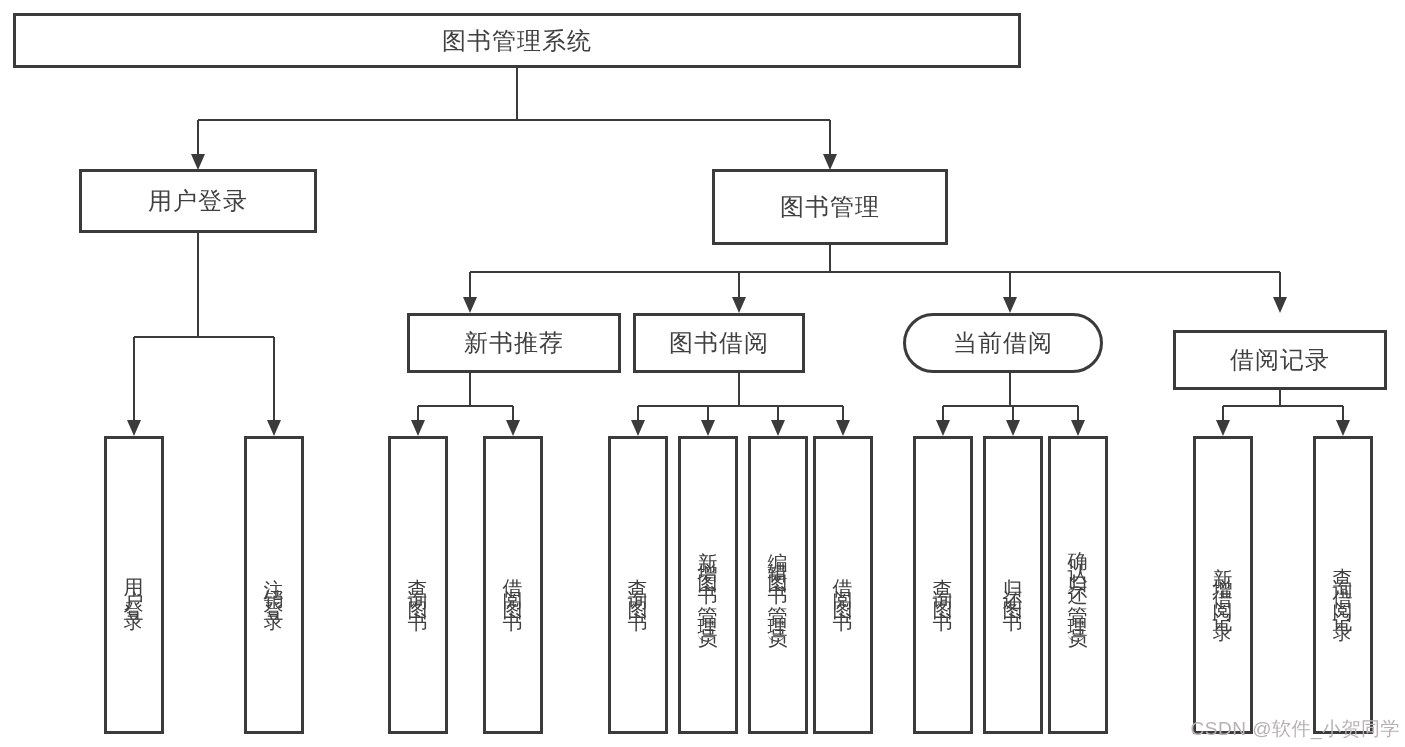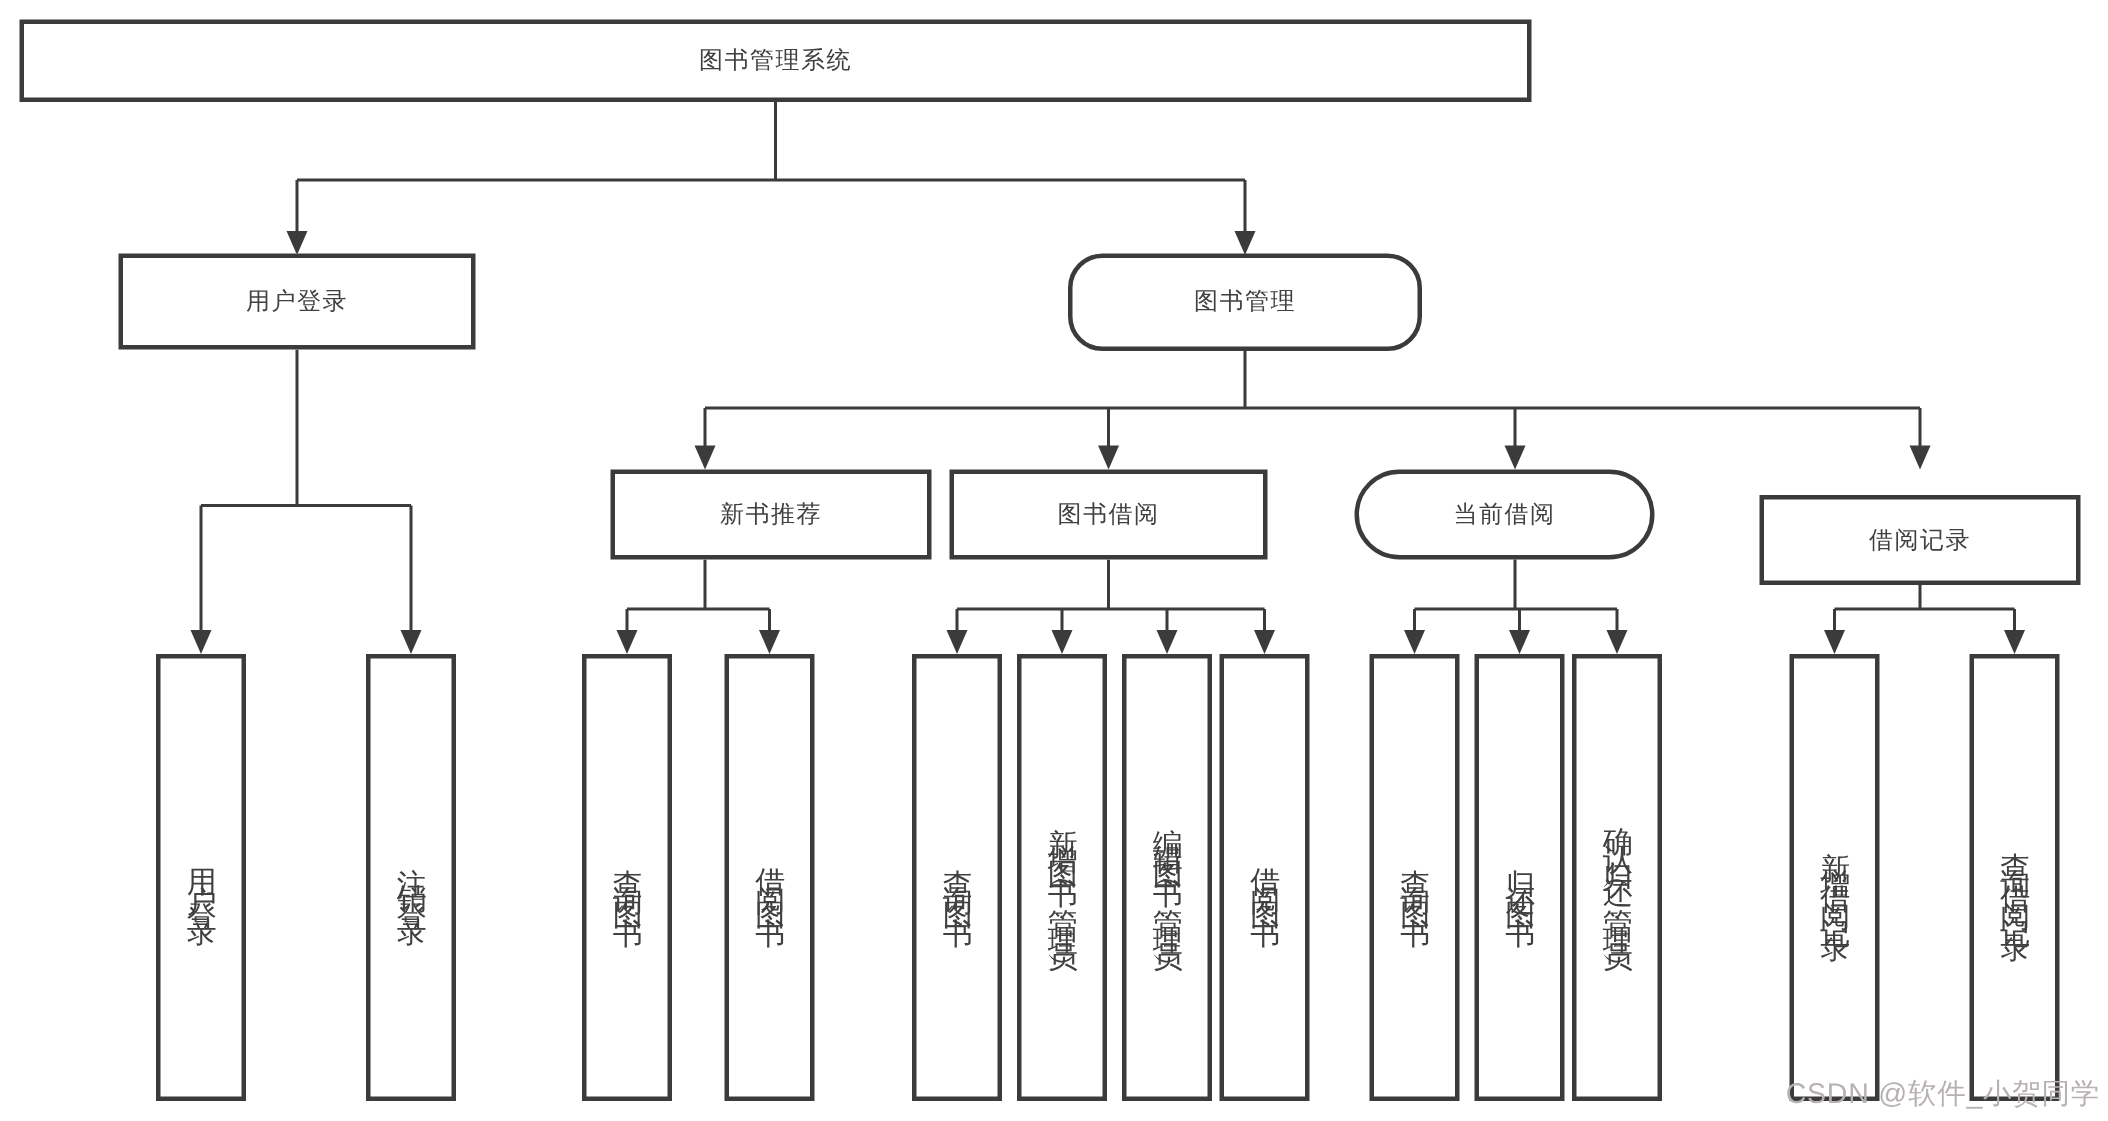--- a/index.html
+++ b/index.html
@@ -15,27 +15,27 @@
   .connectors path.arrow{fill:#3b3b3b;stroke:none;}
   .node{
     position:absolute;
     box-sizing:border-box;
     border:3px solid #3b3b3b;
     background:#ffffff;
     display:flex;align-items:center;justify-content:center;
     color:#404040;
     z-index:2;
   }
-  .h-node{font-size:16px;letter-spacing:1px;}
+  .h-node{font-size:24px;letter-spacing:1px;}
   .root{left:13px;top:13px;width:1008px;height:55px;}
   .lvl2-a{left:79px;top:169px;width:238px;height:64px;}
-  .lvl2-b{left:712px;top:169px;width:236px;height:65px;border-radius:23px;}
+  .lvl2-b{left:712px;top:169px;width:236px;height:76px;}
   .lvl3{top:313px;height:60px;}
   .l3-a{left:363px;width:214px;margin-left:44px;}
-  .l3-b{left:633px;width:212px;}
+  .l3-b{left:633px;width:172px;}
   .l3-c{left:903px;width:200px;border-radius:30px;}
   .l3-d{left:1173px;width:214px;margin-top:17px;}
   .leaf{
     top:436px;height:298px;width:60px;
     writing-mode:vertical-rl;
     text-orientation:mixed;
     font-size:20px;
     letter-spacing:11px;
     line-height:1;
     border-width:3px;

